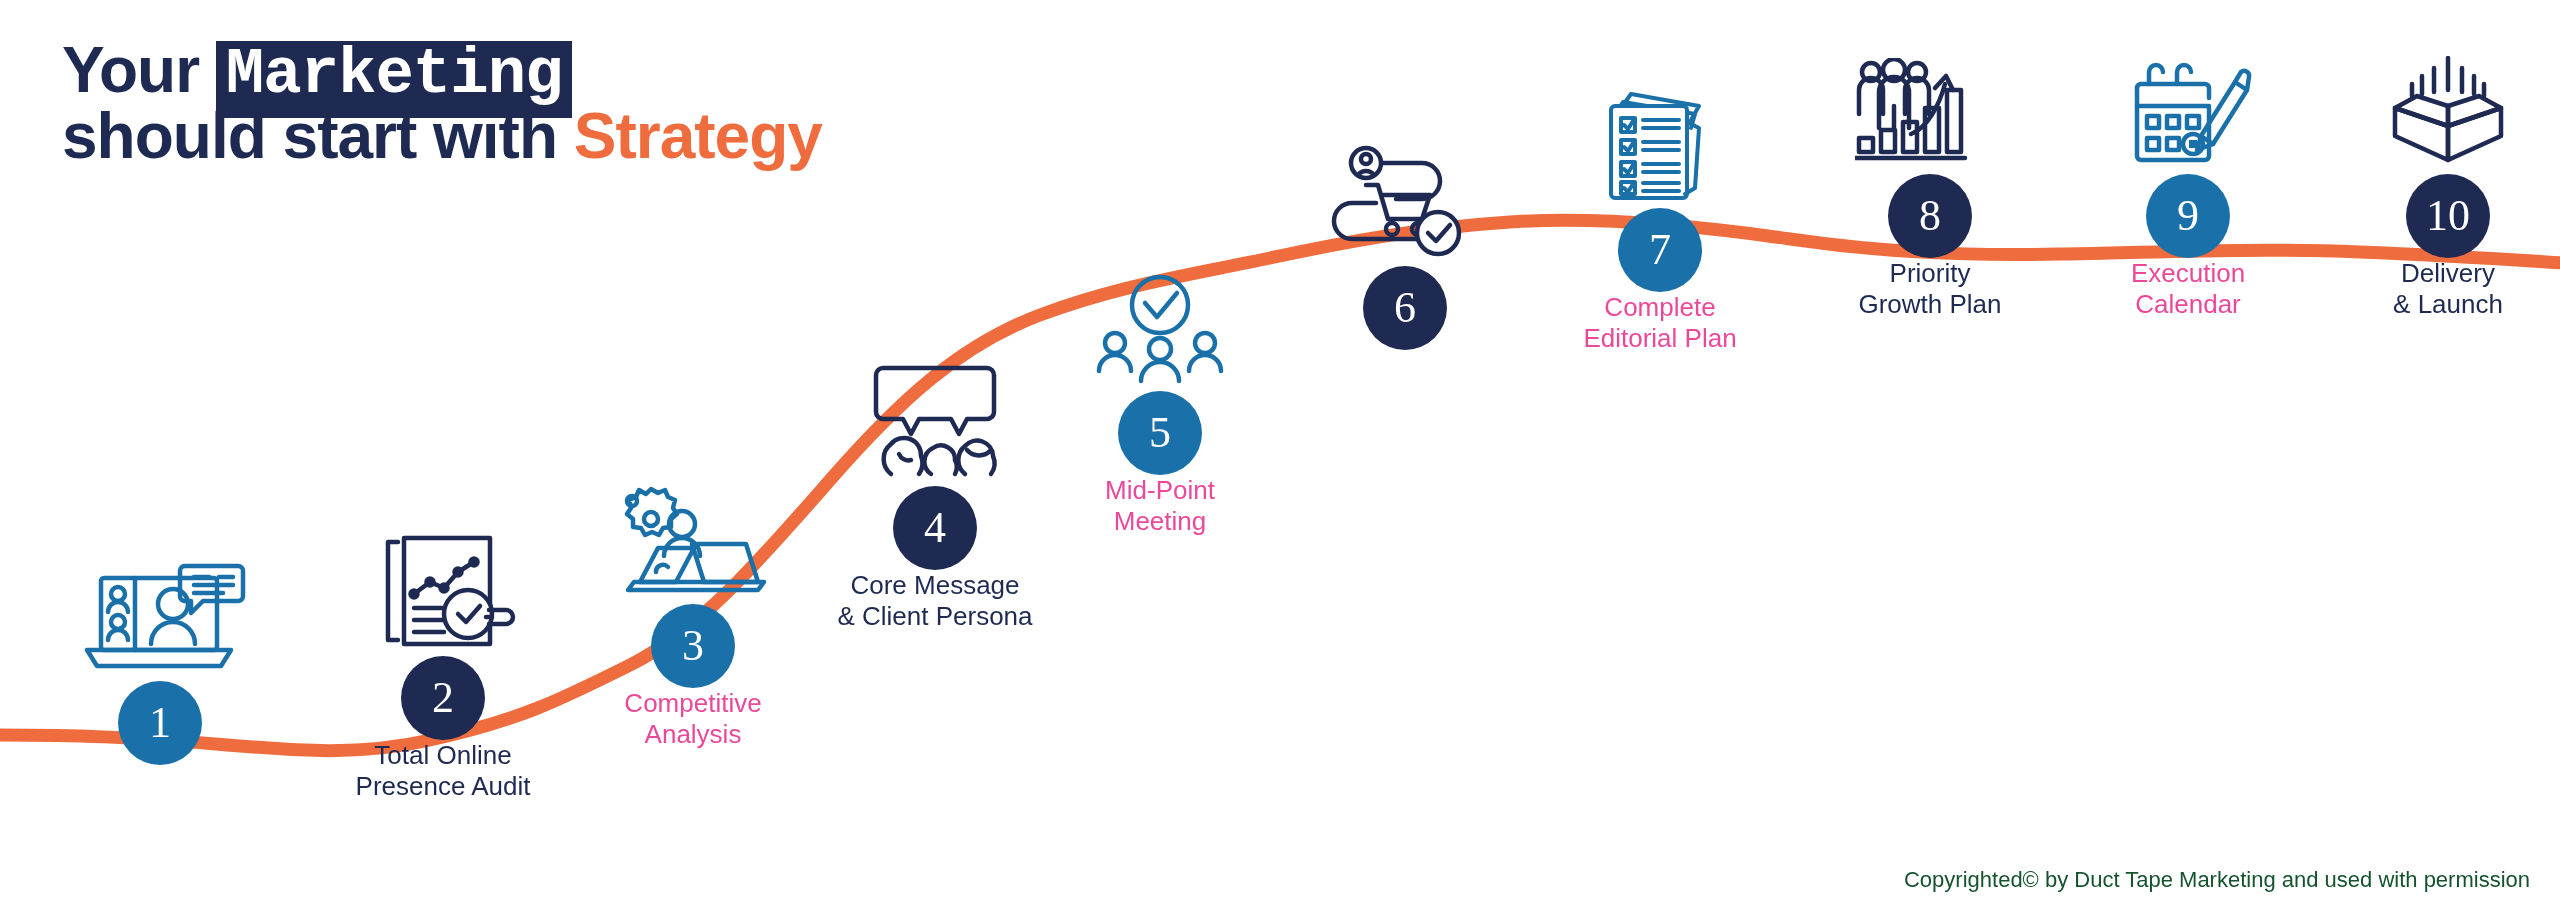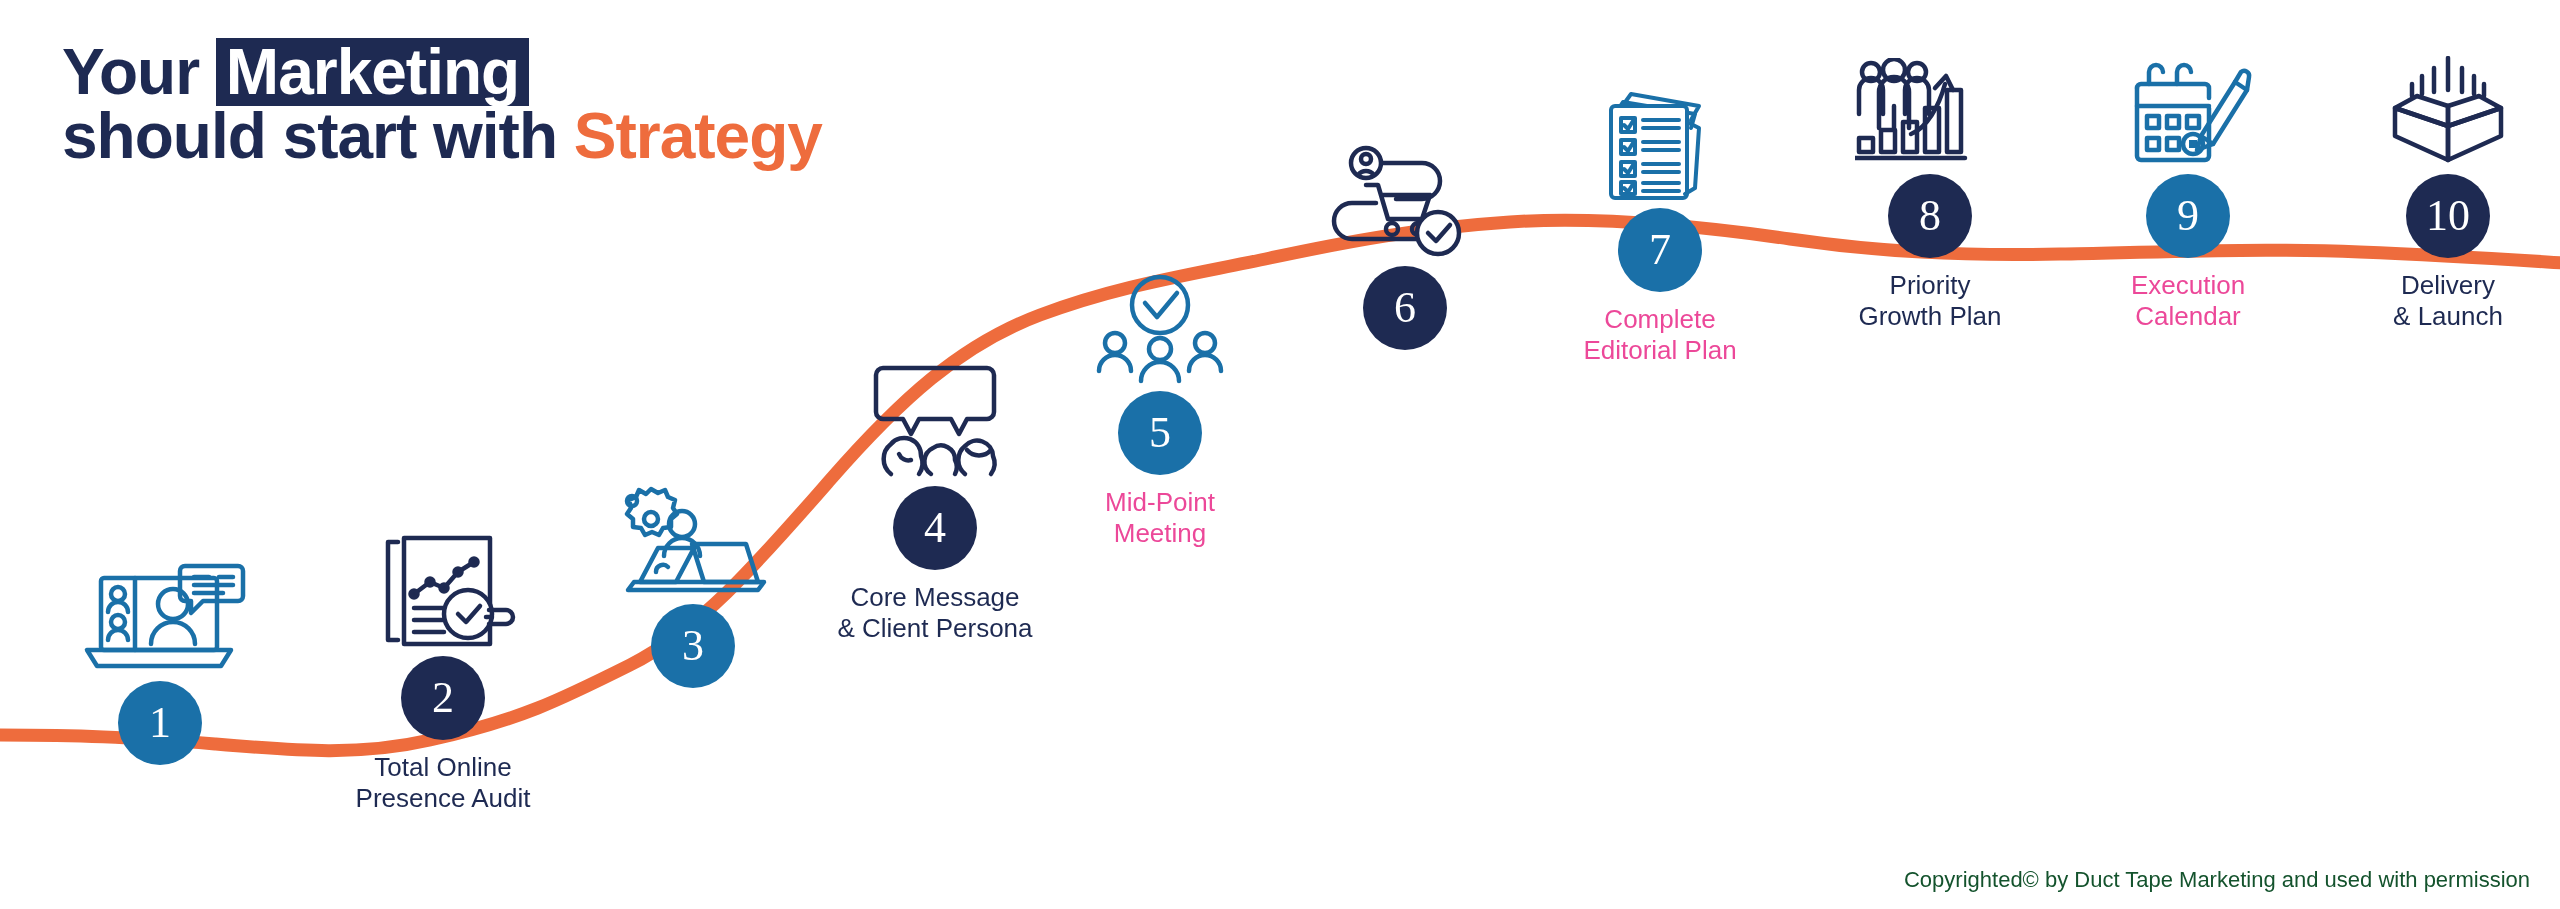--- a/index.html
+++ b/index.html
@@ -19,23 +19,24 @@
     font-size:64px;
     line-height:1.02;
     letter-spacing:-1.0px;
     color:#1E2A52;
     white-space:nowrap;
     z-index:6;
   }
   .title .line{display:block;height:66px;}
   .title .hl{
     background:#1E2A52;color:#ffffff;
-    padding:2px 10px 2px 10px;
+    padding:2px 10px 11px 10px;
     display:inline-block;
     line-height:1.0;
+    font-family:Liberation Mono, monospace;
   }
   .title .orange{color:#EE6C3D;}
 
   
   #curve{position:absolute;left:0;top:0;width:2560px;height:909px;z-index:2;}
 
   
   .step{position:absolute;z-index:4;width:320px;margin-left:-160px;text-align:center;}
   .step .icon{
     height:120px;
@@ -50,21 +51,20 @@
     color:#ffffff;
     font-size:44px;
     font-weight:normal;
     font-family:"Liberation Serif", serif;
     position:relative;z-index:5;
     line-height:1;
   }
   .circle.blue{background:#1A70A8;}
   .circle.navy{background:#1E2A52;}
   .caption{
-    margin-top:12px;
     font-size:26px;
     line-height:1.18;
     font-weight:normal;
     white-space:pre-line;
   }
   .caption.blue{color:#ec4899;}
   .caption.navy{color:#1E2A52;}
 
   
   .copyright{
@@ -159,20 +159,22 @@
           <circle cx="76" cy="38" r="13"></circle>
           <path d="M58 70 a18 18 0 0 1 36 0"></path>
           <path d="M86 58 L140 58 L152 96 L98 96 Z"></path>
           <path d="M34 96 L52 62 L88 62 L70 96 Z"></path>
           <path d="M28 96 L158 96 L152 104 L22 104 Z"></path>
           <path d="M50 86 a7 7 0 0 1 12 -5"></path>
         </g>
       </svg>
     </div>
     <div class="circle blue">3</div>
+    <div class="caption blue">Competitive
+Analysis</div>
   </div>
 
   <div class="step" style="left:935px;top:360px;">
     <div class="icon">
       <svg width="160" height="118" viewBox="0 0 160 118">
         <g fill="none" stroke="#1E2A52" stroke-width="4.5" stroke-linejoin="round" stroke-linecap="round">
           <path d="M28 6 L132 6 a7 7 0 0 1 7 7 L139 50 a7 7 0 0 1 -7 7 L112 57 L104 72 L96 57 L64 57 L56 72 L48 57 L28 57 a7 7 0 0 1 -7 -7 L21 13 a7 7 0 0 1 7 -7 Z"></path>
           <path d="M36 112 a19 19 0 0 1 0 -30 a17 17 0 0 1 30 12 a19 19 0 0 1 -2 18"></path>
           <path d="M44 92 a10 10 0 0 0 12 6"></path>
           <path d="M76 112 a15 15 0 0 1 2 -26 a14 14 0 0 1 22 12 a15 15 0 0 1 0 14"></path>

